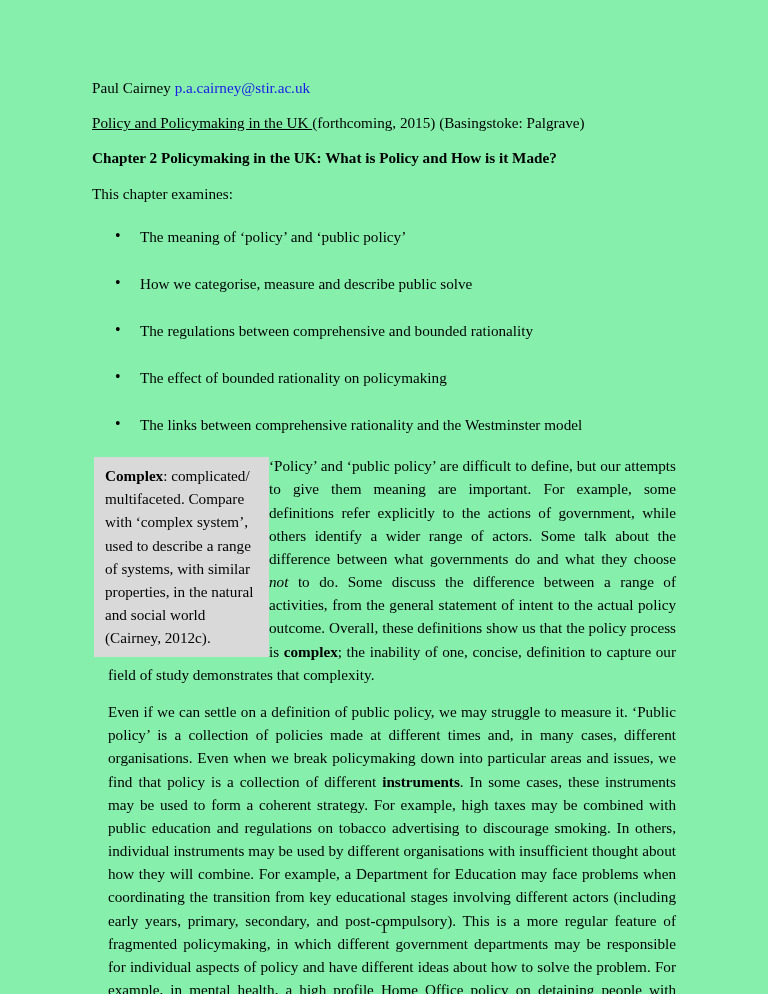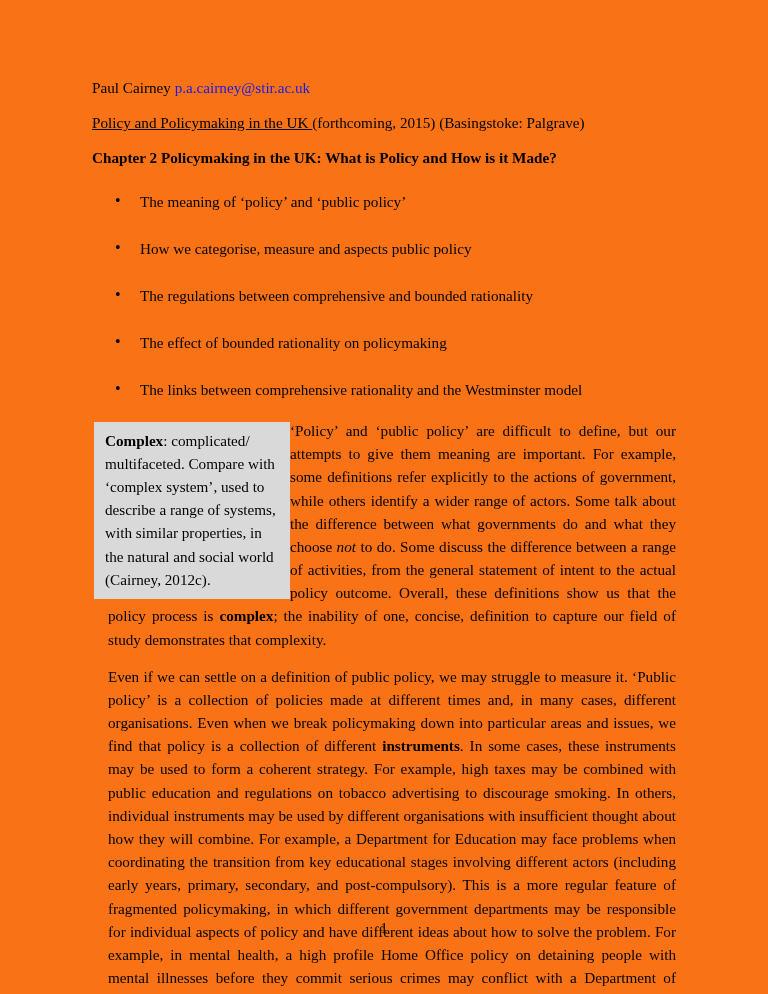--- a/index.html
+++ b/index.html
@@ -8,21 +8,21 @@
     background: #ffffff;
   }
   body {
     font-family: "Liberation Serif", "DejaVu Serif", serif;
     color: #000000;
   }
   .page {
     position: relative;
     width: 768px;
     height: 994px;
-    background: #f97316;
+    background: #86efac;
     overflow: hidden;
     box-sizing: border-box;
   }
   .content {
     position: absolute;
     left: 92px;
     top: 80px;
     width: 584px;
   }
   .line-author {
@@ -87,21 +87,21 @@
     clear: left;
     background: #d9d9d9;
     box-sizing: border-box;
     font-size: 15.2px;
     line-height: 1.52;
     padding: 7px 11px 8px 11px;
     margin: 3px 16px 4px 0;
     shape-outside: border-box;
   }
   .sidebox.complex {
-    width: 196px;
+    width: 175px;
     margin-left: 2px;
   }
   .sidebox.instruments {
     width: 215px;
     margin-left: 2px;
     text-align: justify;
     text-justify: inter-word;
   }
   .sidebox .term { font-weight: bold; }
 
@@ -127,24 +127,25 @@
       <span>Paul Cairney</span>
       <a class="email" href="#">p.a.cairney@stir.ac.uk</a>
     </p>
 
     <p class="line-bookref">
       <span class="book-title">Policy and Policymaking in the UK </span><span>(forthcoming, 2015) (Basingstoke: Palgrave)</span>
     </p>
 
     <p class="chapter-heading">Chapter 2 Policymaking in the UK: What is Policy and How is it Made?</p>
 
+    <p class="intro-line">This chapter examines:</p>
 
     <ul class="bullets">
       <li>The meaning of ‘policy’ and ‘public policy’</li>
-      <li>How we categorise, measure and aspects public policy</li>
+      <li>How we categorise, measure and describe public solve</li>
       <li>The regulations between comprehensive and bounded rationality</li>
       <li>The effect of bounded rationality on policymaking</li>
       <li>The links between comprehensive rationality and the Westminster model</li>
     </ul>
 
     <div class="sidebox complex">
       <span class="term">Complex</span><span>: complicated/ multifaceted. Compare with ‘complex system’, used to describe a range of systems, with similar properties, in the natural and social world (Cairney, 2012c).</span>
     </div>
 
     <p class="body"><span>‘Policy’ and ‘public policy’ are difficult to define, but our attempts to give them meaning are important. For example, some definitions refer explicitly to the actions of government, while others identify a wider range of actors. Some talk about the difference between what governments do and what they choose </span><span class="ital">not</span><span> to do. Some discuss the difference between a range of activities, from the general statement of intent to the actual policy outcome. Overall, these definitions show us that the policy process is </span><span class="bold">complex</span><span>; the inability of one, concise, definition to capture our field of study demonstrates that complexity.</span></p>

